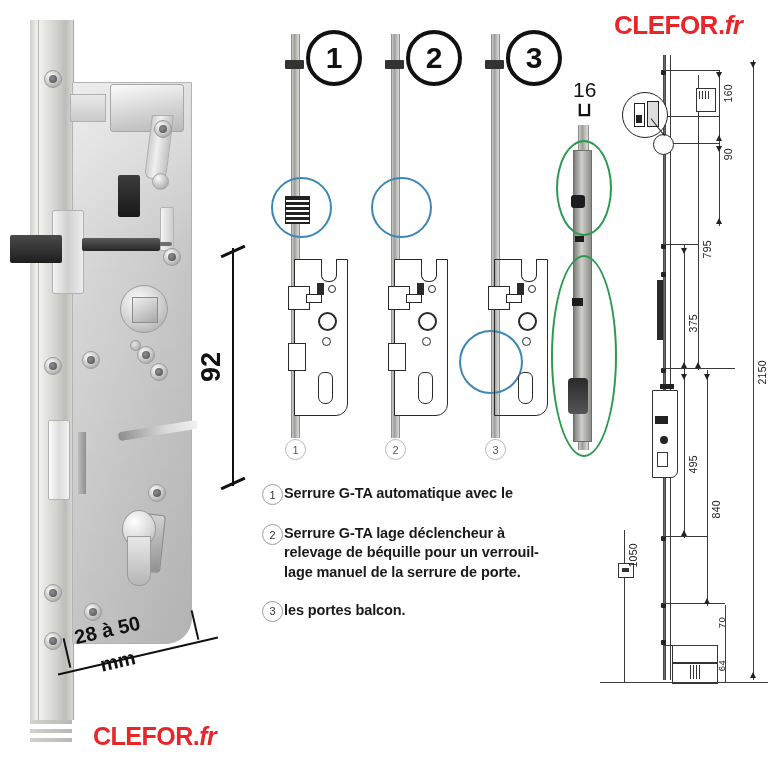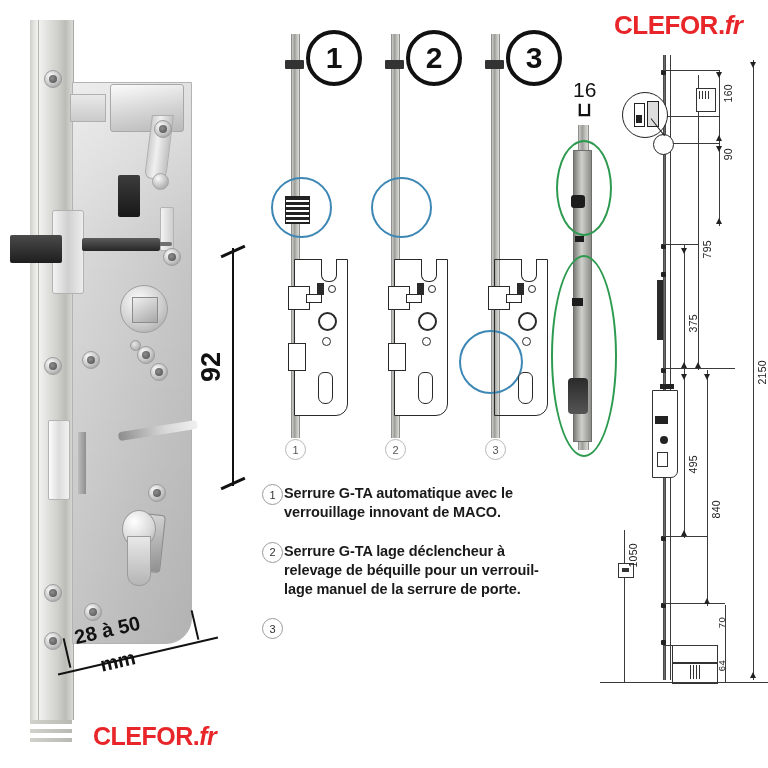--- a/index.html
+++ b/index.html
@@ -408,36 +408,36 @@
     <div class="hl-ellipse" style="left:556px;top:140px;width:52px;height:92px;"></div>
     <div class="hl-ellipse" style="left:551px;top:255px;width:62px;height:198px;"></div>
   </div>
 
   <div class="legend">
 
     <div class="legend-row">
       <span class="circ-legend">1</span>
       <div class="legend-txt">
         <div>Serrure G-TA automatique avec le</div>
-        <div>verrouillage innovant de MACO.</div>
       </div>
     </div>
 
     <div class="legend-row">
       <span class="circ-legend">2</span>
       <div class="legend-txt">
         <div>Serrure G-TA lage déclencheur à</div>
         <div>relevage de béquille pour un verrouil-</div>
         <div>lage manuel de la serrure de porte.</div>
       </div>
     </div>
 
     <div class="legend-row">
       <span class="circ-legend">3</span>
       <div class="legend-txt">
+        <div>les portes balcon.</div>
       </div>
     </div>
 
   </div>
 
   <div>
 
     <div class="cad-rail" style="left:663px;top:55px;height:625px;"></div>
     <div class="cad-v" style="left:670px;top:55px;height:625px;"></div>
 

